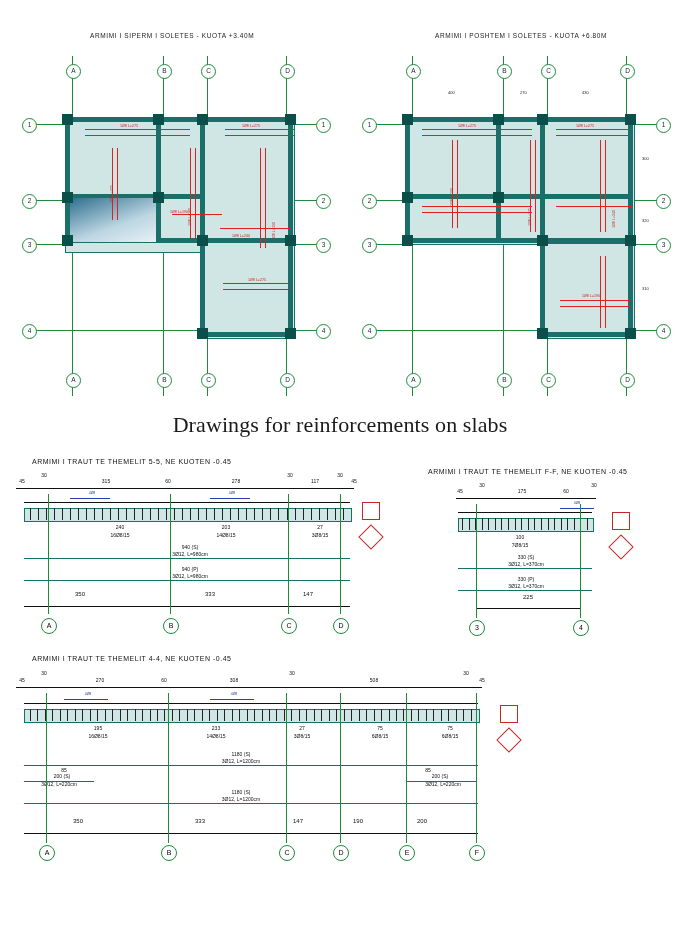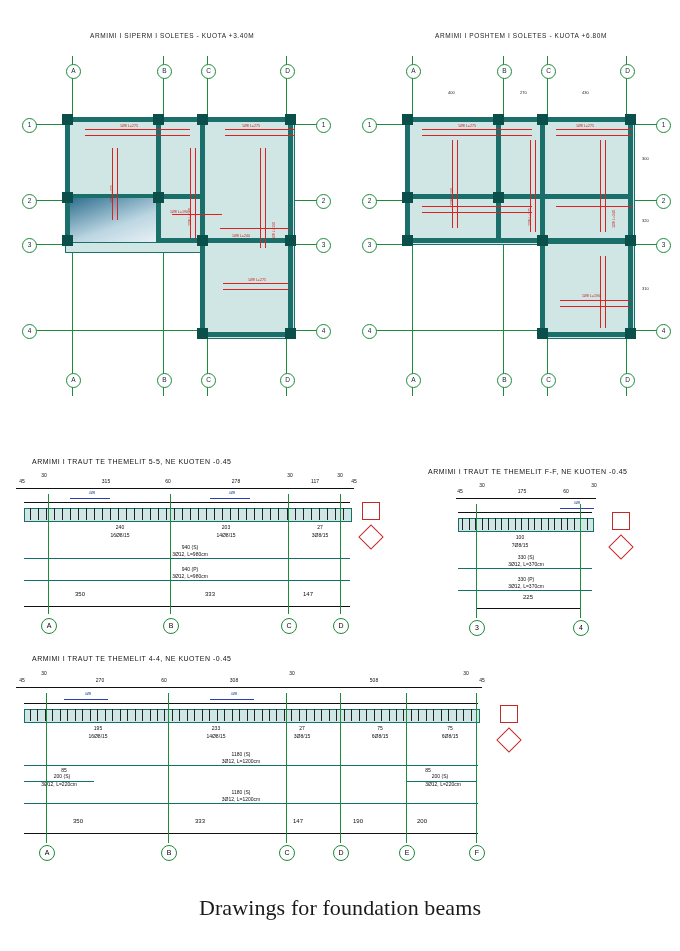--- a/index.html
+++ b/index.html
@@ -277,20 +277,21 @@
     <div class="axis-bub" style="left:2px;top:90px;">1</div>
     <div class="axis-bub" style="left:2px;top:166px;">2</div>
     <div class="axis-bub" style="left:2px;top:210px;">3</div>
     <div class="axis-bub" style="left:2px;top:296px;">4</div>
     <div class="axis-bub" style="left:296px;top:90px;">1</div>
     <div class="axis-bub" style="left:296px;top:166px;">2</div>
     <div class="axis-bub" style="left:296px;top:210px;">3</div>
     <div class="axis-bub" style="left:296px;top:296px;">4</div>
   </div>
 
+  <div class="caption" id="caption-slabs">Drawings for reinforcements on slabs</div>
 
   <div class="panel" style="left:10px;top:458px;width:360px;height:180px;">
 
     <div class="beamtitle" style="left:22px;top:0px;">Armimi i traut te themelit 5-5, ne kuoten -0.45</div>
 
     <div class="dimline" style="left:6px;top:30px;width:338px;"></div>
     <div class="lbl small" style="left:2px;top:20px;width:20px;">45</div>
     <div class="lbl small" style="left:24px;top:14px;width:20px;">30</div>
     <div class="lbl small" style="left:84px;top:20px;width:24px;">315</div>
     <div class="lbl small" style="left:148px;top:20px;width:20px;">60</div>
@@ -575,15 +576,14 @@
     <div class="grid-bub" style="left:151px;top:190px;">B</div>
     <div class="grid-bub" style="left:269px;top:190px;">C</div>
     <div class="grid-bub" style="left:323px;top:190px;">D</div>
     <div class="grid-bub" style="left:389px;top:190px;">E</div>
     <div class="grid-bub" style="left:459px;top:190px;">F</div>
 
     <div class="sec-ico" style="left:490px;top:50px;width:16px;height:16px;border:1px solid #c62727;"></div>
     <div class="sec-ico" style="left:490px;top:76px;width:16px;height:16px;border:1px solid #c62727;transform:rotate(45deg);"></div>
   </div>
 
-  <div class="caption" id="caption-foundation">Drawings for foundation beams</div>
 
 </div>
 
 </body></html>

